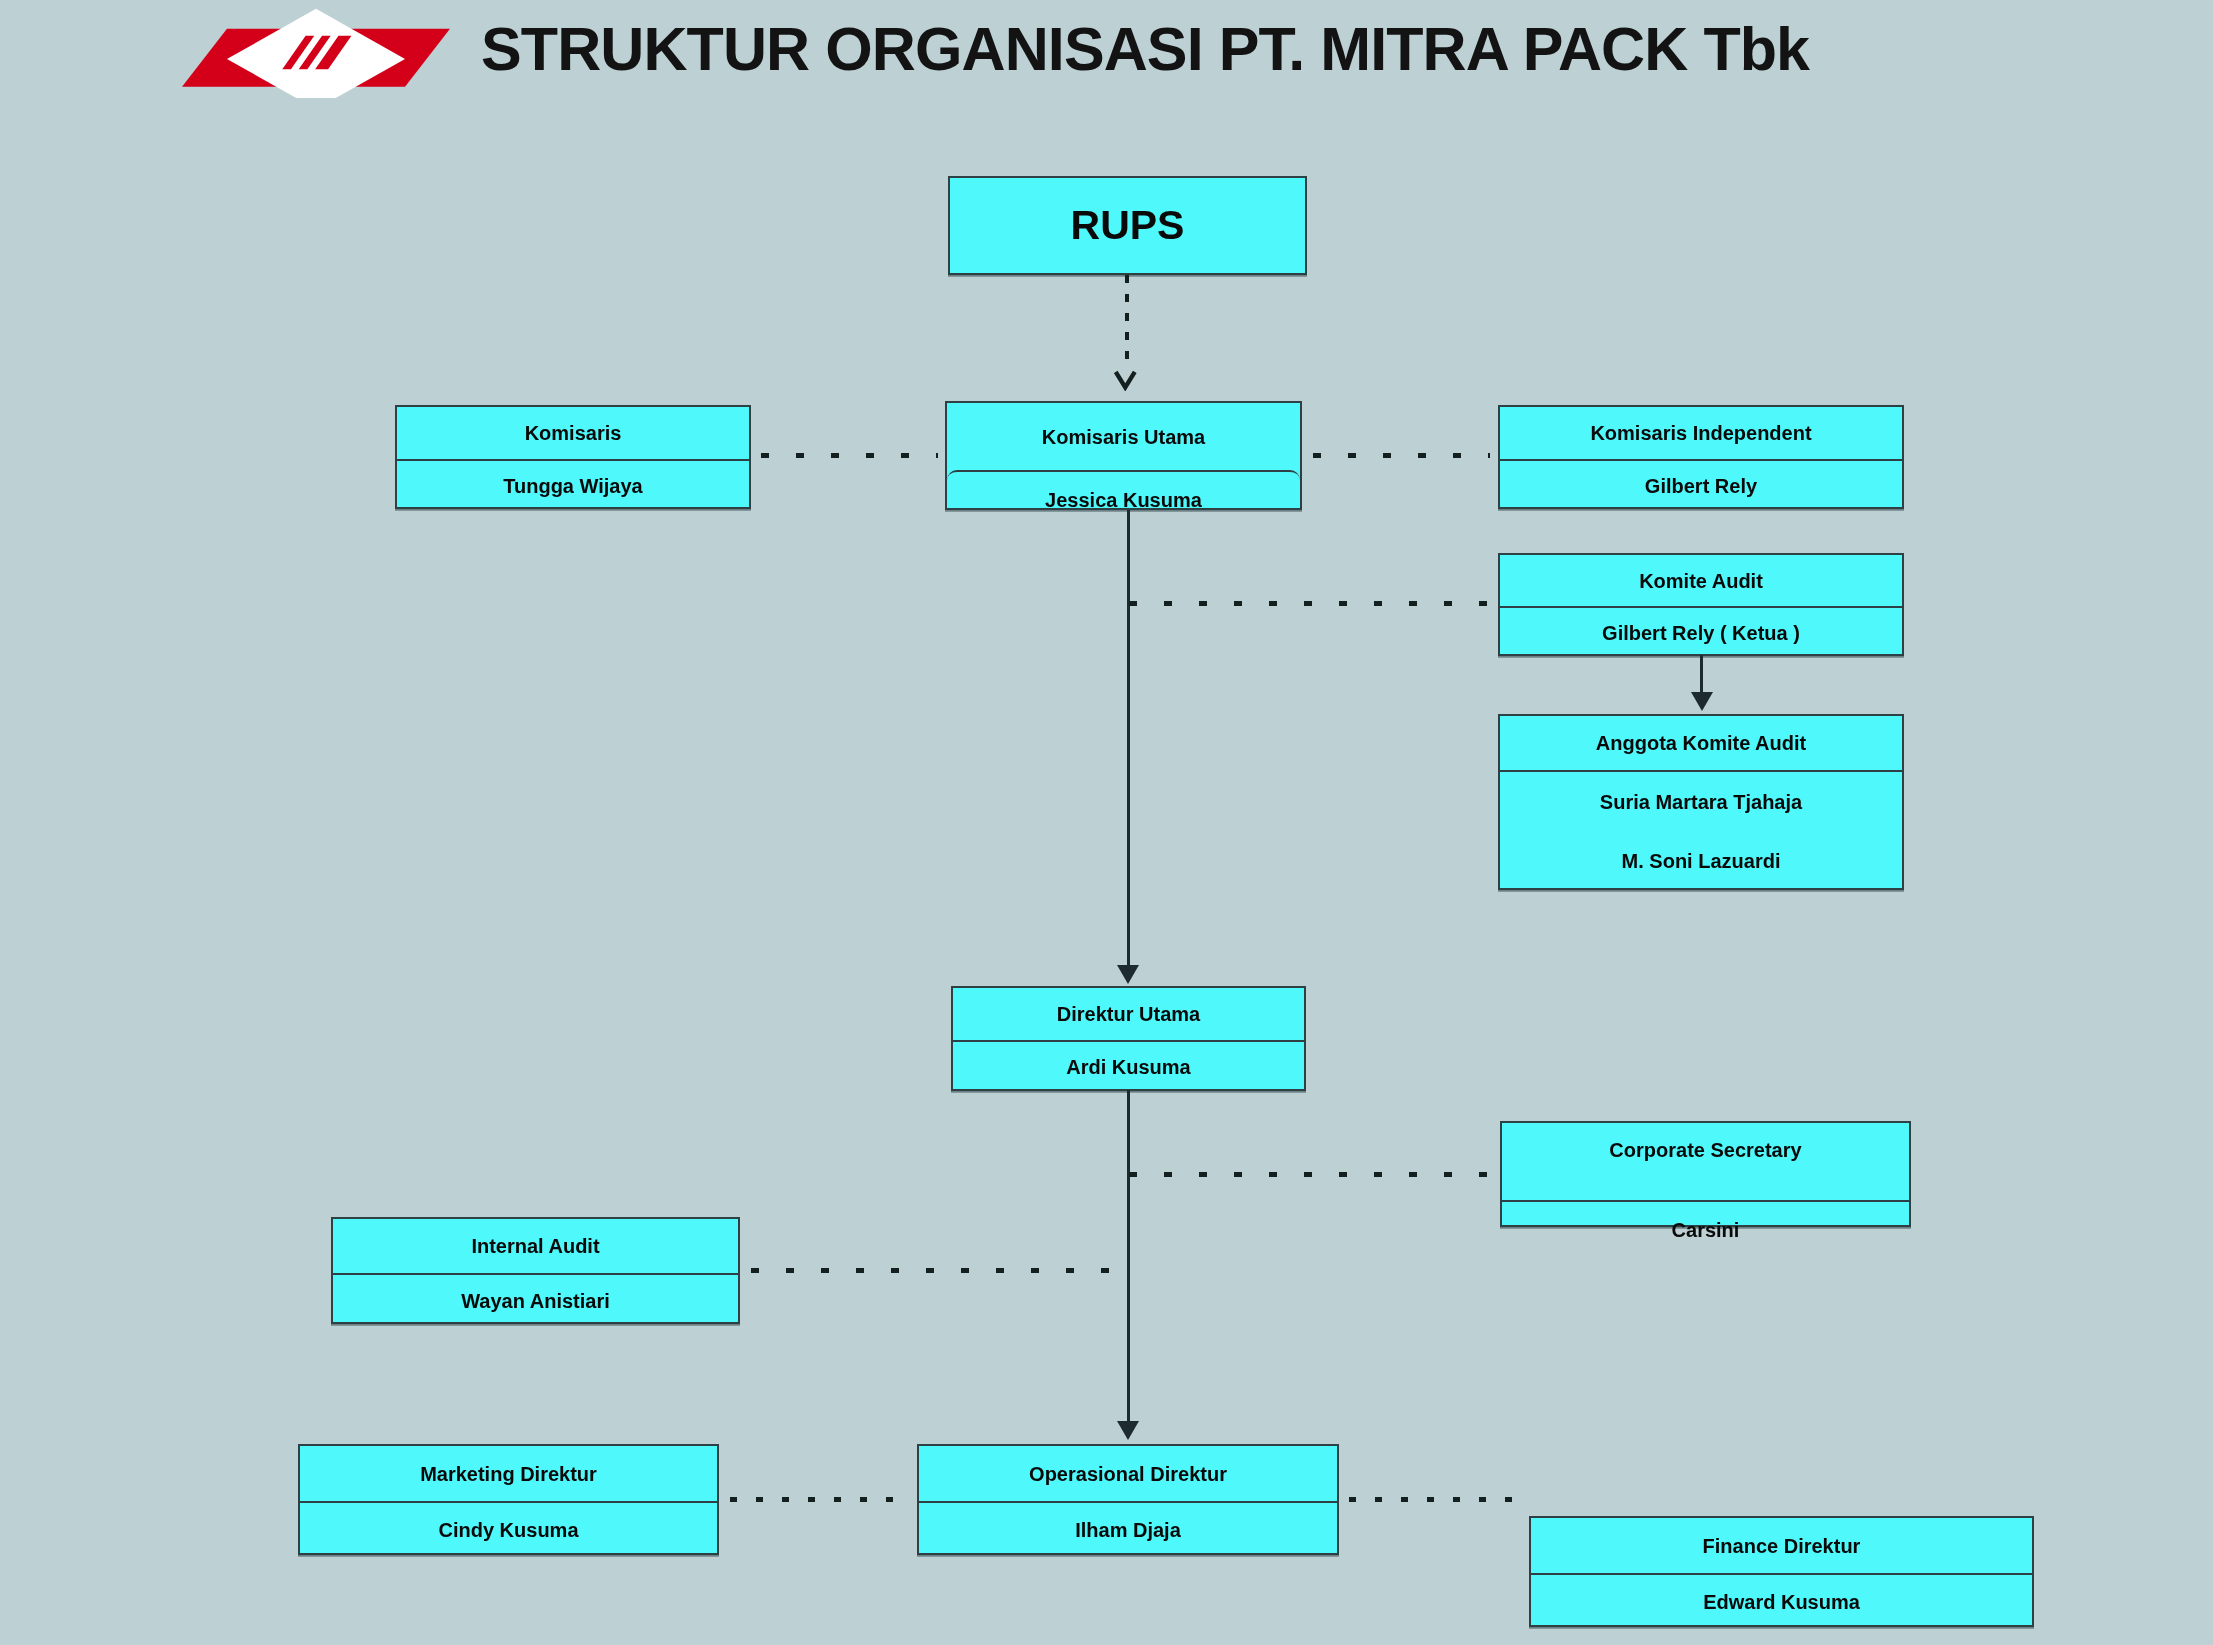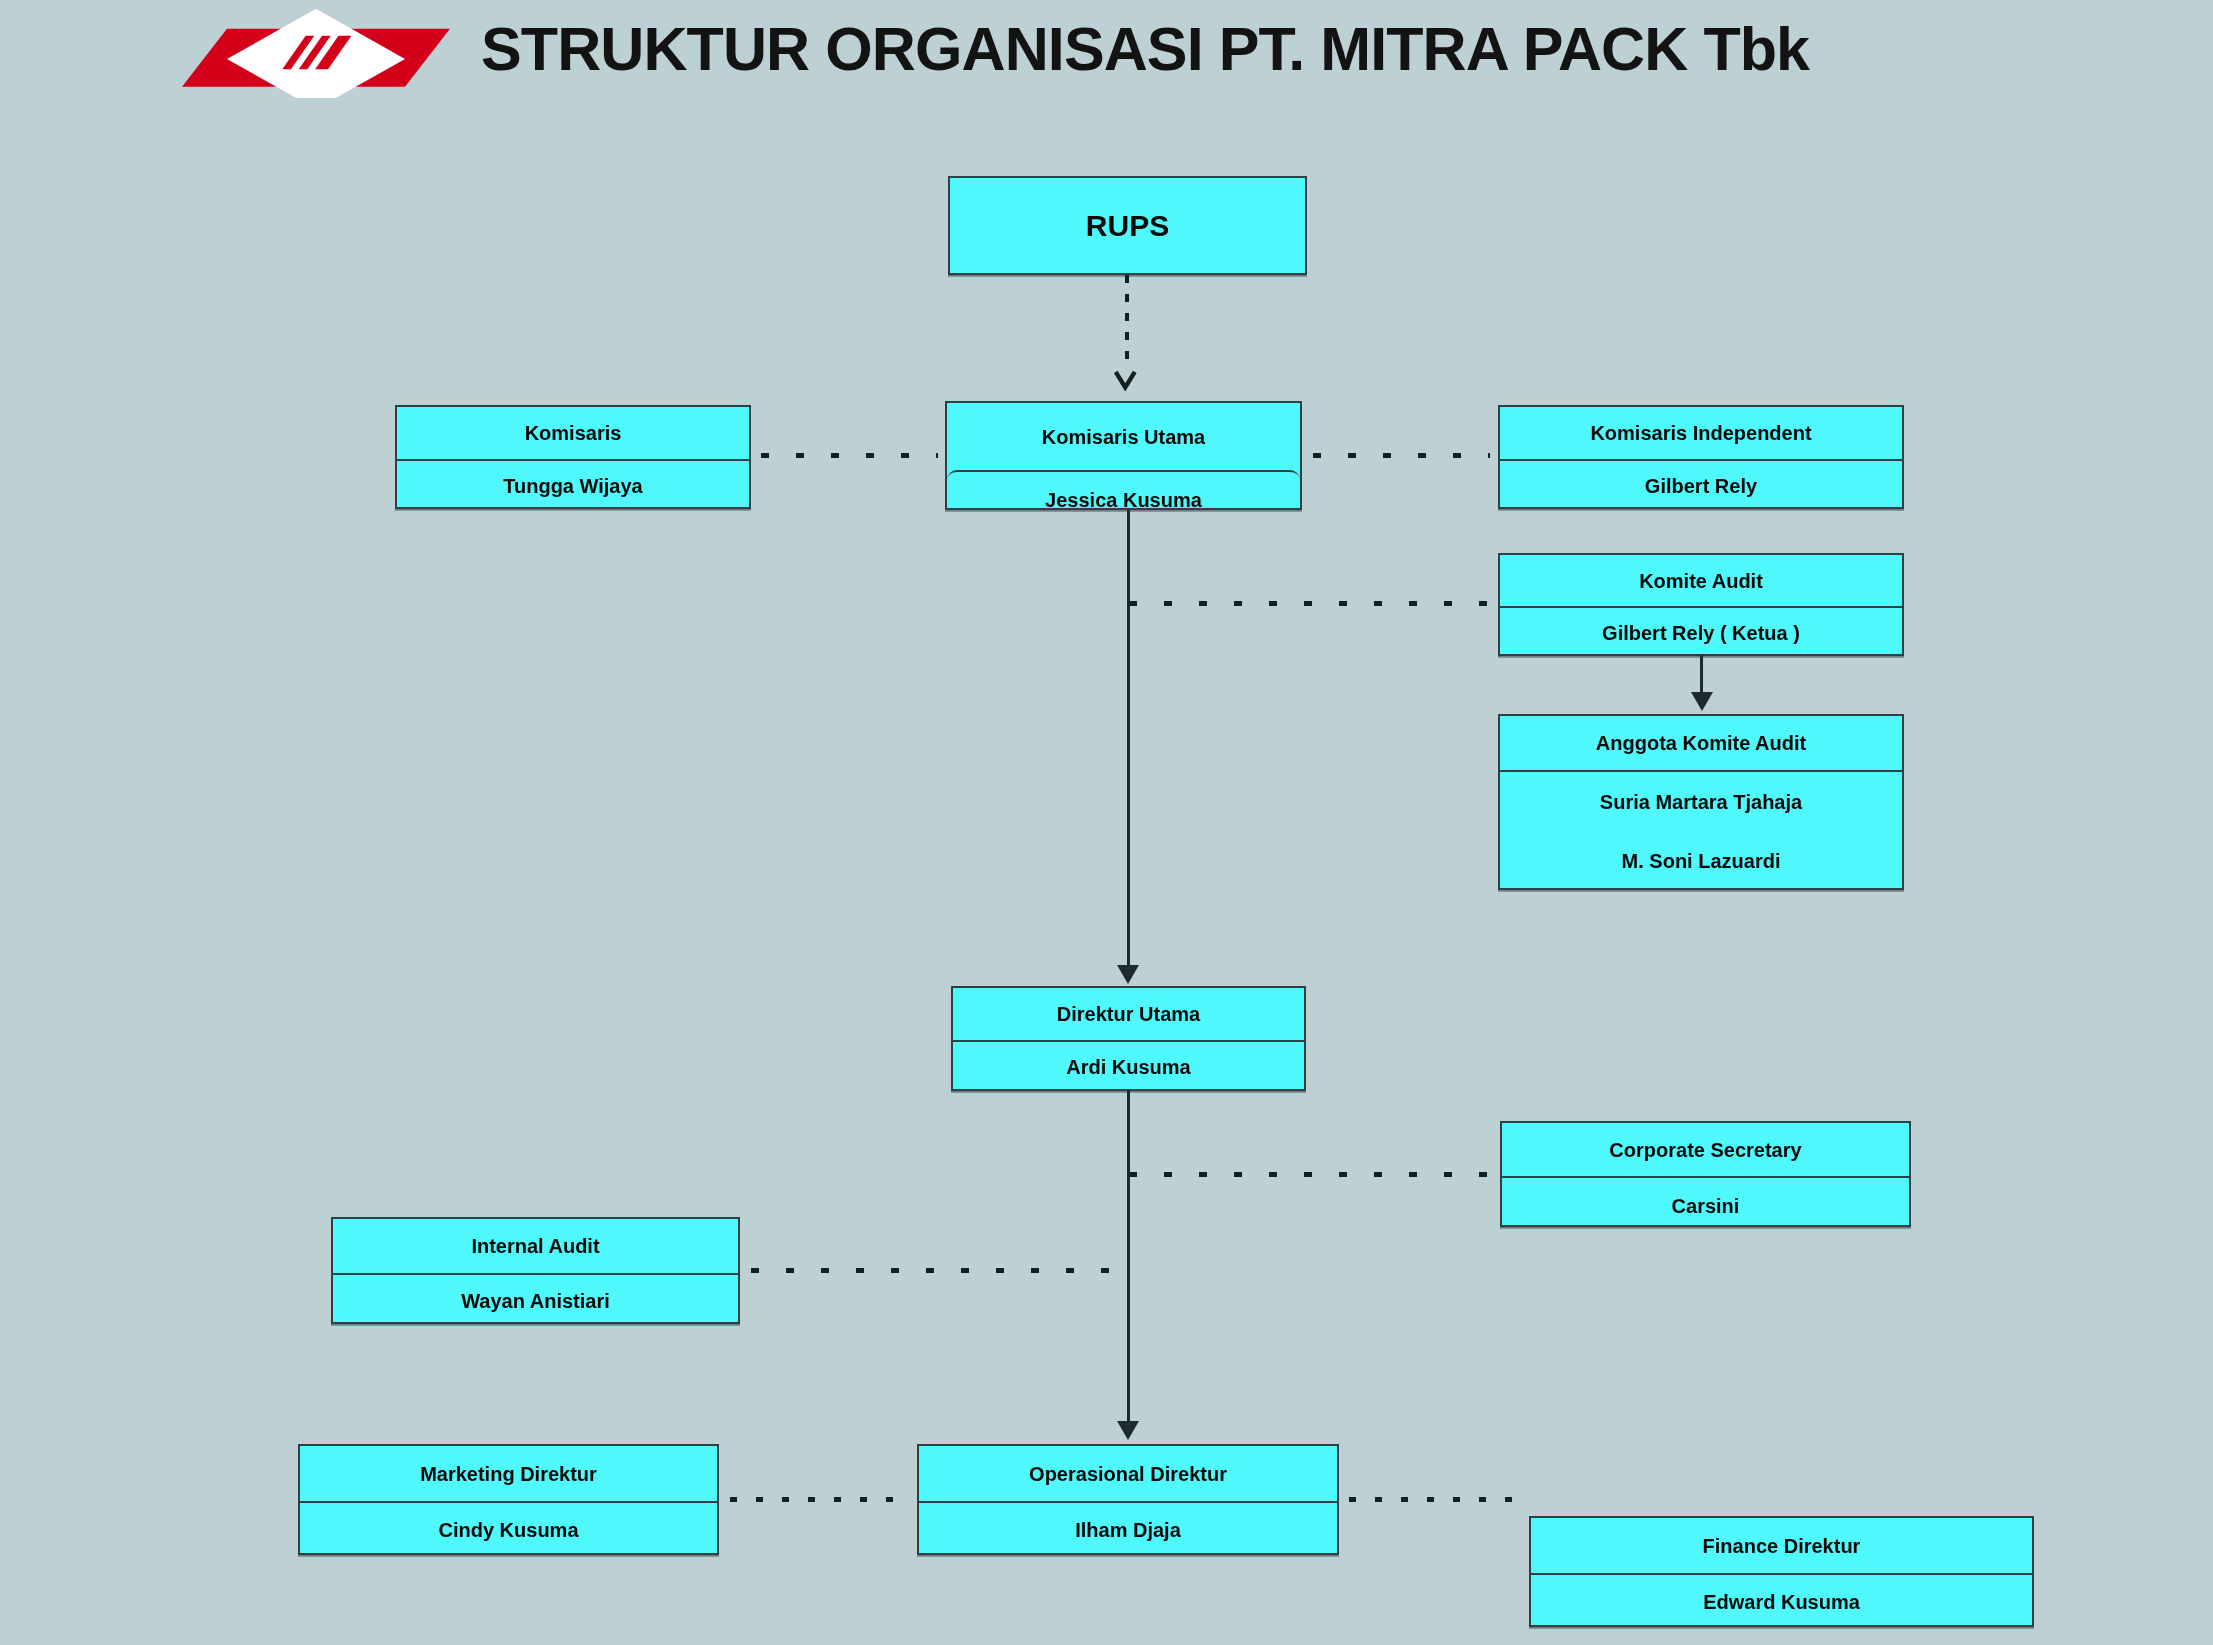--- a/index.html
+++ b/index.html
@@ -122,21 +122,21 @@
         <polygon points="116,72 143,33 153,33 126,72" fill="#d4001a"></polygon>
         <polygon points="135,72 162,33 172,33 145,72" fill="#d4001a"></polygon>
         <polygon points="154,72 181,33 196,33 169,72" fill="#d4001a"></polygon>
       </svg>
     </div>
 
     <div id="title">STRUKTUR ORGANISASI PT. MITRA PACK Tbk</div>
   </div>
 
   <div class="node" style="left:948px; top:176px; width:359px; height:99px;">
-    <div class="cell" style="height:100%; font-size:30px;">RUPS</div>
+    <div class="cell" style="height:100%; font-size:41px;">RUPS</div>
   </div>
 
   <div class="node" style="left:395px; top:405px; width:356px; height:104px;">
     <div class="cell" style="height:52px;">Komisaris</div>
     <div class="cell divider" style="height:52px;">Tungga Wijaya</div>
   </div>
 
   <div class="node" style="left:945px; top:401px; width:357px; height:109px;">
     <div class="cell" style="height:67px;">Komisaris Utama</div>
     <div class="cell divider" style="height:58px;border-radius:10px;">Jessica Kusuma</div>
@@ -158,21 +158,21 @@
     <div class="cell" style="height:59px;">M. Soni Lazuardi</div>
   </div>
 
   <div class="node" style="left:951px; top:986px; width:355px; height:105px;">
     <div class="cell" style="height:52px;">Direktur Utama</div>
     <div class="cell divider" style="height:52px;">Ardi Kusuma</div>
   </div>
 
   <div class="node" style="left:1500px; top:1121px; width:411px; height:106px;">
     <div class="cell" style="height:53px;">Corporate Secretary</div>
-    <div class="cell divider" style="height:57px;">Carsini</div>
+    <div class="cell divider" style="height:57px;margin-top:24px;">Carsini</div>
   </div>
 
   <div class="node" style="left:331px; top:1217px; width:409px; height:107px;">
     <div class="cell" style="height:54px;">Internal Audit</div>
     <div class="cell divider" style="height:54px;">Wayan Anistiari</div>
   </div>
 
   <div class="node" style="left:298px; top:1444px; width:421px; height:111px;">
     <div class="cell" style="height:55px;">Marketing Direktur</div>
     <div class="cell divider" style="height:55px;">Cindy Kusuma</div>

